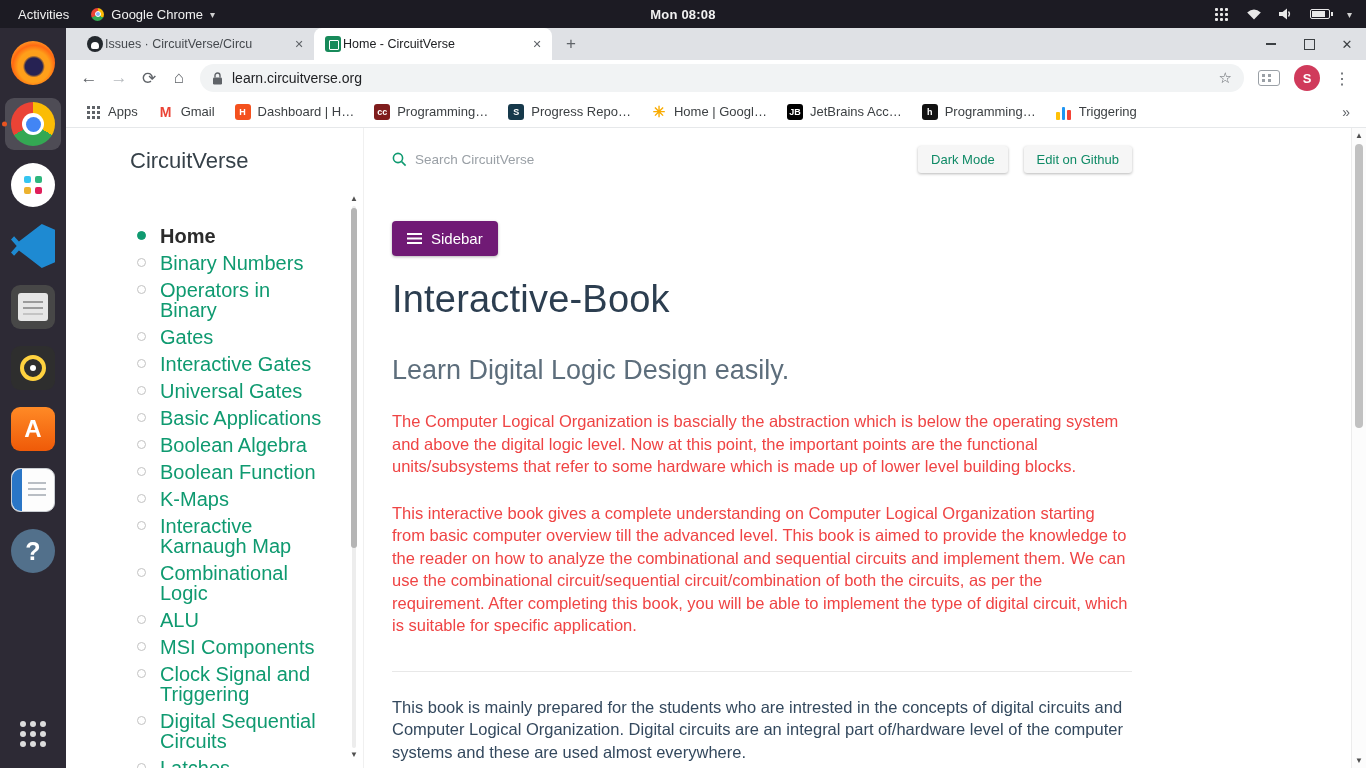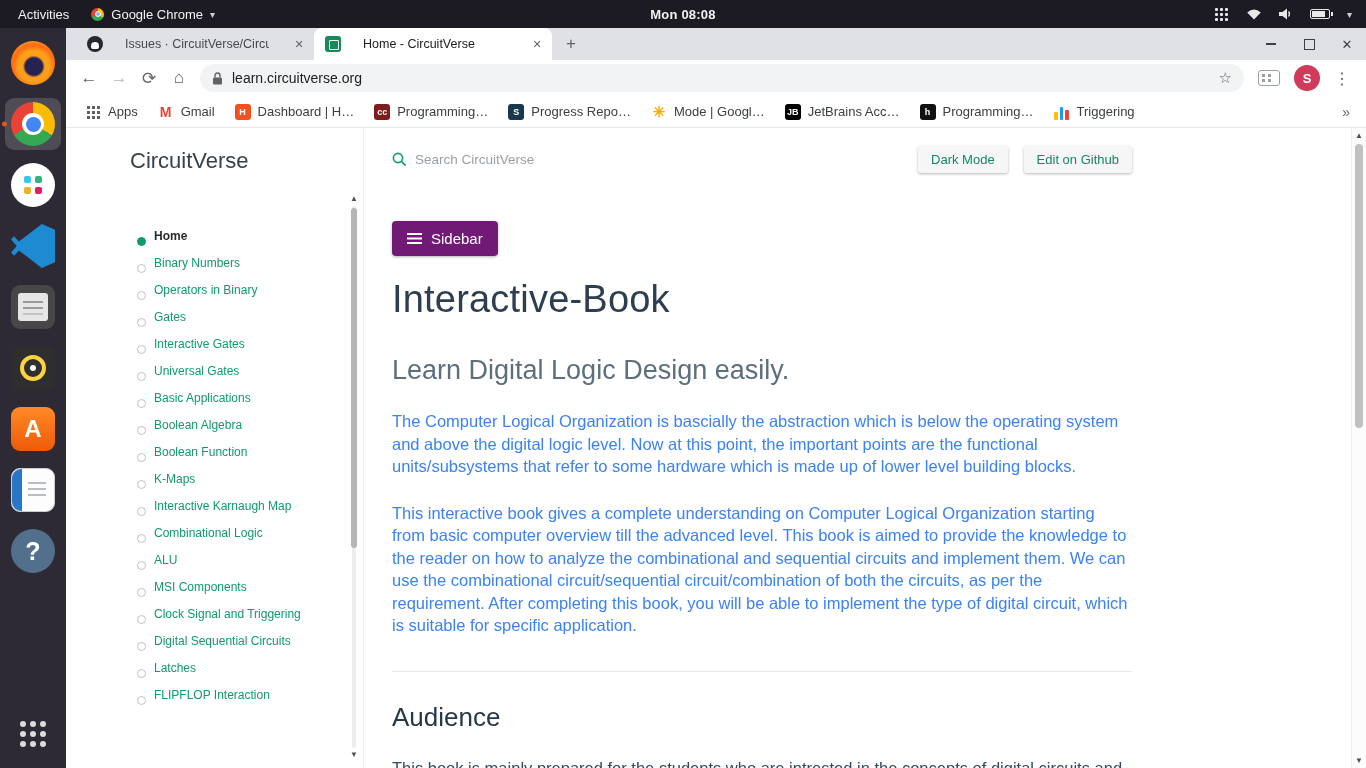--- a/index.html
+++ b/index.html
@@ -54,21 +54,21 @@
   .hlp{background:#52708b;border-radius:50%}
   .hlp::before{content:"?";position:absolute;inset:0;color:#fff;font:bold 25px/44px "Liberation Sans",sans-serif;text-align:center}
   .showapps{margin-top:auto}
   .apps9{width:34px;height:34px;position:relative}
   .apps9::before{content:"";position:absolute;left:4px;top:4px;width:6px;height:6px;border-radius:50%;background:#dcdcdc;
     box-shadow:10px 0 0 #dcdcdc,20px 0 0 #dcdcdc,0 10px 0 #dcdcdc,10px 10px 0 #dcdcdc,20px 10px 0 #dcdcdc,0 20px 0 #dcdcdc,10px 20px 0 #dcdcdc,20px 20px 0 #dcdcdc}
 
   
   .window{position:absolute;left:66px;top:28px;width:1300px;height:740px;background:#fff;display:flex;flex-direction:column}
   .tabstrip{height:32px;background:#dfe1e5;display:flex;align-items:flex-end;padding-left:10px;position:relative;flex:none}
-  .tab{width:238px;height:32px;display:flex;align-items:center;gap:22px;padding:0 7px 0 11px;font-size:12.5px;color:#45494e;position:relative}
+  .tab{width:238px;height:32px;display:flex;align-items:center;gap:2px;padding:0 7px 0 11px;font-size:12.5px;color:#45494e;position:relative}
   .tab.active{background:#fff;border-radius:8px 8px 0 0;color:#202124}
   .tab-title{flex:1;white-space:nowrap;overflow:hidden}
   .tab-close{font-size:11px;color:#5f6368;width:16px;height:16px;line-height:16px;text-align:center;border-radius:50%;flex:none}
   .fav{width:16px;height:16px;flex:none;border-radius:50%}
   .fav-github{background:#24292e}
   .fav-github::before{content:"";display:block;width:8px;height:7px;margin:5.5px auto 0;background:#fff;border-radius:4px 4px 2px 2px}
   .fav-circuitverse{border-radius:3px;background:#178a5a;position:relative}
   .fav-circuitverse::before{content:"";position:absolute;left:4px;top:4px;width:8px;height:8px;border:1.5px solid #fff;border-radius:1px}
   .newtab{width:26px;height:26px;margin:0 0 3px 6px;font-size:17px;color:#5f6368;text-align:center;line-height:25px;border-radius:50%}
   .win-controls{position:absolute;right:12px;top:0;height:32px;display:flex;align-items:center;gap:24px}
@@ -103,21 +103,21 @@
   .cf-ico i:nth-child(1){height:8px;background:#ffc107}
   .cf-ico i:nth-child(2){height:13px;background:#2196f3}
   .cf-ico i:nth-child(3){height:10px;background:#f44336}
   .bm-chevrons{margin-left:auto;color:#5f6368;font-size:14px;padding:0 6px}
 
   
   .webpage{flex:1;display:flex;overflow:hidden;background:#fff}
   .side{width:298px;flex:none;position:relative;border-right:1px solid #f0f0f0;overflow:hidden}
   .brand{margin:20px 0 0 64px;font-size:22px;color:#364149}
   .nav{list-style:none;margin:52px 0 0 71px;padding-right:34px}
-  .nav li{display:flex;align-items:flex-end;gap:8px;margin-bottom:7px;font-size:12px;line-height:20px;color:#0f9a70;cursor:pointer}
+  .nav li{display:flex;align-items:flex-start;gap:14px;margin-bottom:7px;font-size:20px;line-height:20px;color:#0f9a70;cursor:pointer}
   .nav .dot{width:9px;height:9px;border-radius:50%;border:1.5px solid #c2c2c2;margin-top:5px;flex:none}
   .nav .dot.filled{background:#0f9a70;border-color:#0f9a70}
   .nav li.active{color:#2b2b2b;font-weight:bold}
   .side-scroll{position:absolute;right:3px;top:66px;bottom:8px;width:12px}
   .scr-arrow{font-size:8px;color:#505050;text-align:center;line-height:10px}
   .scr-track{position:absolute;left:4px;top:12px;bottom:12px;width:4px;background:#ededed;border-radius:2px}
   .scr-thumb{position:absolute;left:3px;top:14px;height:340px;width:6px;background:#b5b5b5;border-radius:3px}
 
   .content{flex:1;padding:18px 0 0 28px;overflow:hidden}
   .content-inner{width:740px}
@@ -129,21 +129,21 @@
   .hdr-buttons{display:flex;gap:16px}
   .hdr-btn{background:#f6f6f6;border:none;border-radius:3px;box-shadow:0 1px 3px rgba(0,0,0,.28);
     color:#0f8a66;font-size:13px;padding:6px 13px;font-family:"Liberation Sans",sans-serif;cursor:pointer}
   .sidebar-toggle{margin-top:48px;display:inline-flex;align-items:center;gap:9px;background:#701a75;color:#fff;
     border:none;border-radius:4px;padding:9px 15px;font-size:15px;font-family:"Liberation Sans",sans-serif;
     box-shadow:0 1px 3px rgba(0,0,0,.3);cursor:pointer}
   .burger{width:15px;height:11px;position:relative}
   .burger::before{content:"";position:absolute;left:0;top:0;width:15px;height:2px;background:#fff;box-shadow:0 4.5px 0 #fff,0 9px 0 #fff}
   h1.page-title{margin-top:22px;font-size:38px;font-weight:500;color:#2c3e50;letter-spacing:.2px}
   h2.subtitle{margin-top:34px;font-size:27px;font-weight:400;color:#5d6e7c}
-  .paras p{margin-top:24px;font-size:16.5px;line-height:22.5px;color:#3b82f6}
+  .paras p{margin-top:24px;font-size:16.5px;line-height:22.5px;color:#ef4444}
   hr.rule{margin-top:34px;border:none;border-top:1px solid #e8e8e8}
   h2.audience{margin-top:30px;font-size:26px;font-weight:400;color:#273849}
   .aud-p{margin-top:24px;font-size:16.5px;line-height:22.5px;color:#34495e}
 
   .page-scroll{width:15px;flex:none;position:relative;border-left:1px solid #ececec;background:#fcfcfc}
   .ps-up{position:absolute;top:3px;left:0;right:0;text-align:center;font-size:8px;color:#505050}
   .ps-down{position:absolute;bottom:3px;left:0;right:0;text-align:center;font-size:8px;color:#505050}
   .ps-thumb{position:absolute;left:3px;top:16px;width:8px;height:284px;background:#c1c1c1;border-radius:4px}
 </style>
 </head>
@@ -270,21 +270,21 @@
           <div class="bm-item">
             <span class="bm-ico letter-ico" style="background:#7f1d1d;color:#ffffff">cc</span>
             <span class="bm-label">Programming…</span>
           </div>
           <div class="bm-item">
             <span class="bm-ico letter-ico" style="background:#16394b;color:#ffffff">S</span>
             <span class="bm-label">Progress Repo…</span>
           </div>
           <div class="bm-item">
             <span class="bm-ico sun-ico">✳</span>
-            <span class="bm-label">Mode | Googl…</span>
+            <span class="bm-label">Home | Googl…</span>
           </div>
           <div class="bm-item">
             <span class="bm-ico letter-ico" style="background:#000000;color:#ffffff">JB</span>
             <span class="bm-label">JetBrains Acc…</span>
           </div>
           <div class="bm-item">
             <span class="bm-ico letter-ico" style="background:#111111;color:#ffffff">h</span>
             <span class="bm-label">Programming…</span>
           </div>
           <div class="bm-item">
@@ -406,21 +406,20 @@
             <span>Sidebar</span>
           </button>
 
           <h1 class="page-title">Interactive-Book</h1>
           <h2 class="subtitle">Learn Digital Logic Design easily.</h2>
           <div class="paras" id="intro-paragraphs">
               <p>The Computer Logical Organization is bascially the abstraction which is below the operating system and above the digital logic level. Now at this point, the important points are the functional units/subsystems that refer to some hardware which is made up of lower level building blocks.</p>
               <p>This interactive book gives a complete understanding on Computer Logical Organization starting from basic computer overview till the advanced level. This book is aimed to provide the knowledge to the reader on how to analyze the combinational and sequential circuits and implement them. We can use the combinational circuit/sequential circuit/combination of both the circuits, as per the requirement. After completing this book, you will be able to implement the type of digital circuit, which is suitable for specific application.</p>
             </div>
           <hr class="rule">
-          <h2 class="audience">Audience</h2>
           <p class="aud-p">This book is mainly prepared for the students who are intrested in the concepts of digital circuits and Computer Logical Organization. Digital circuits are an integral part of/hardware level of the computer systems and these are used almost everywhere.</p>
         </div>
       </div>
 
       <div class="page-scroll">
         <div class="ps-up">▲</div>
         <div class="ps-thumb"></div>
         <div class="ps-down">▼</div>
       </div>
 

